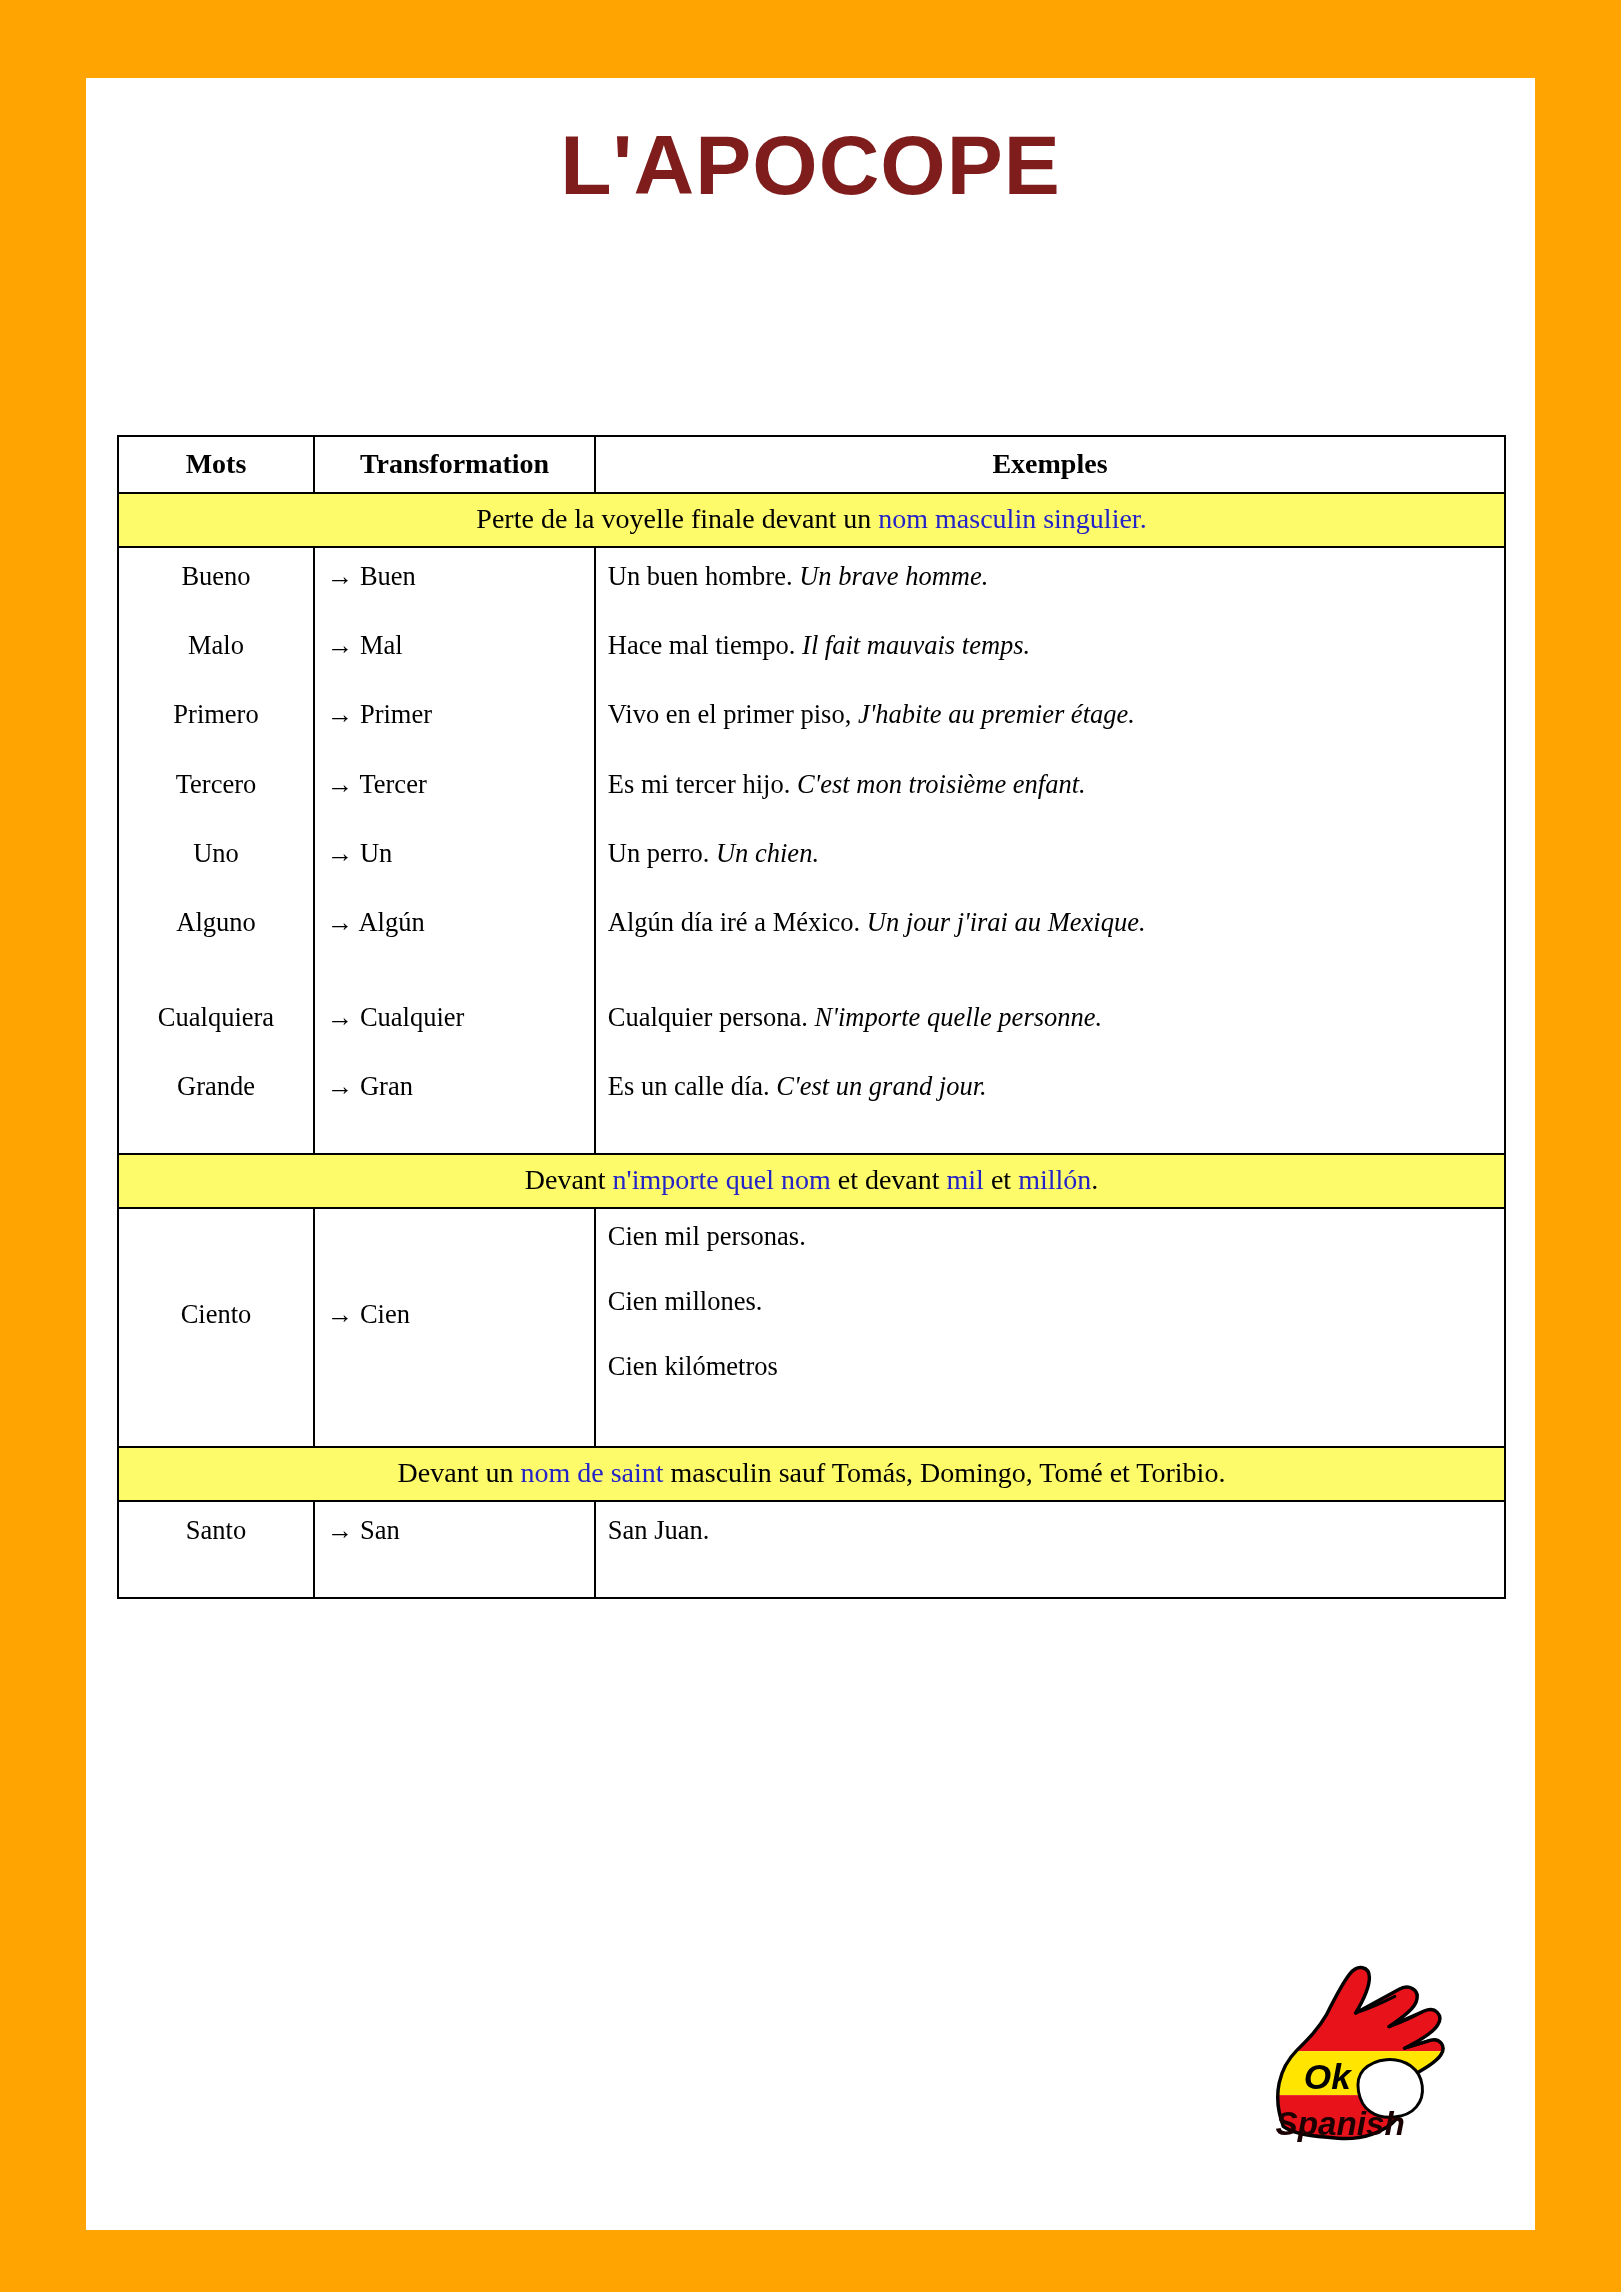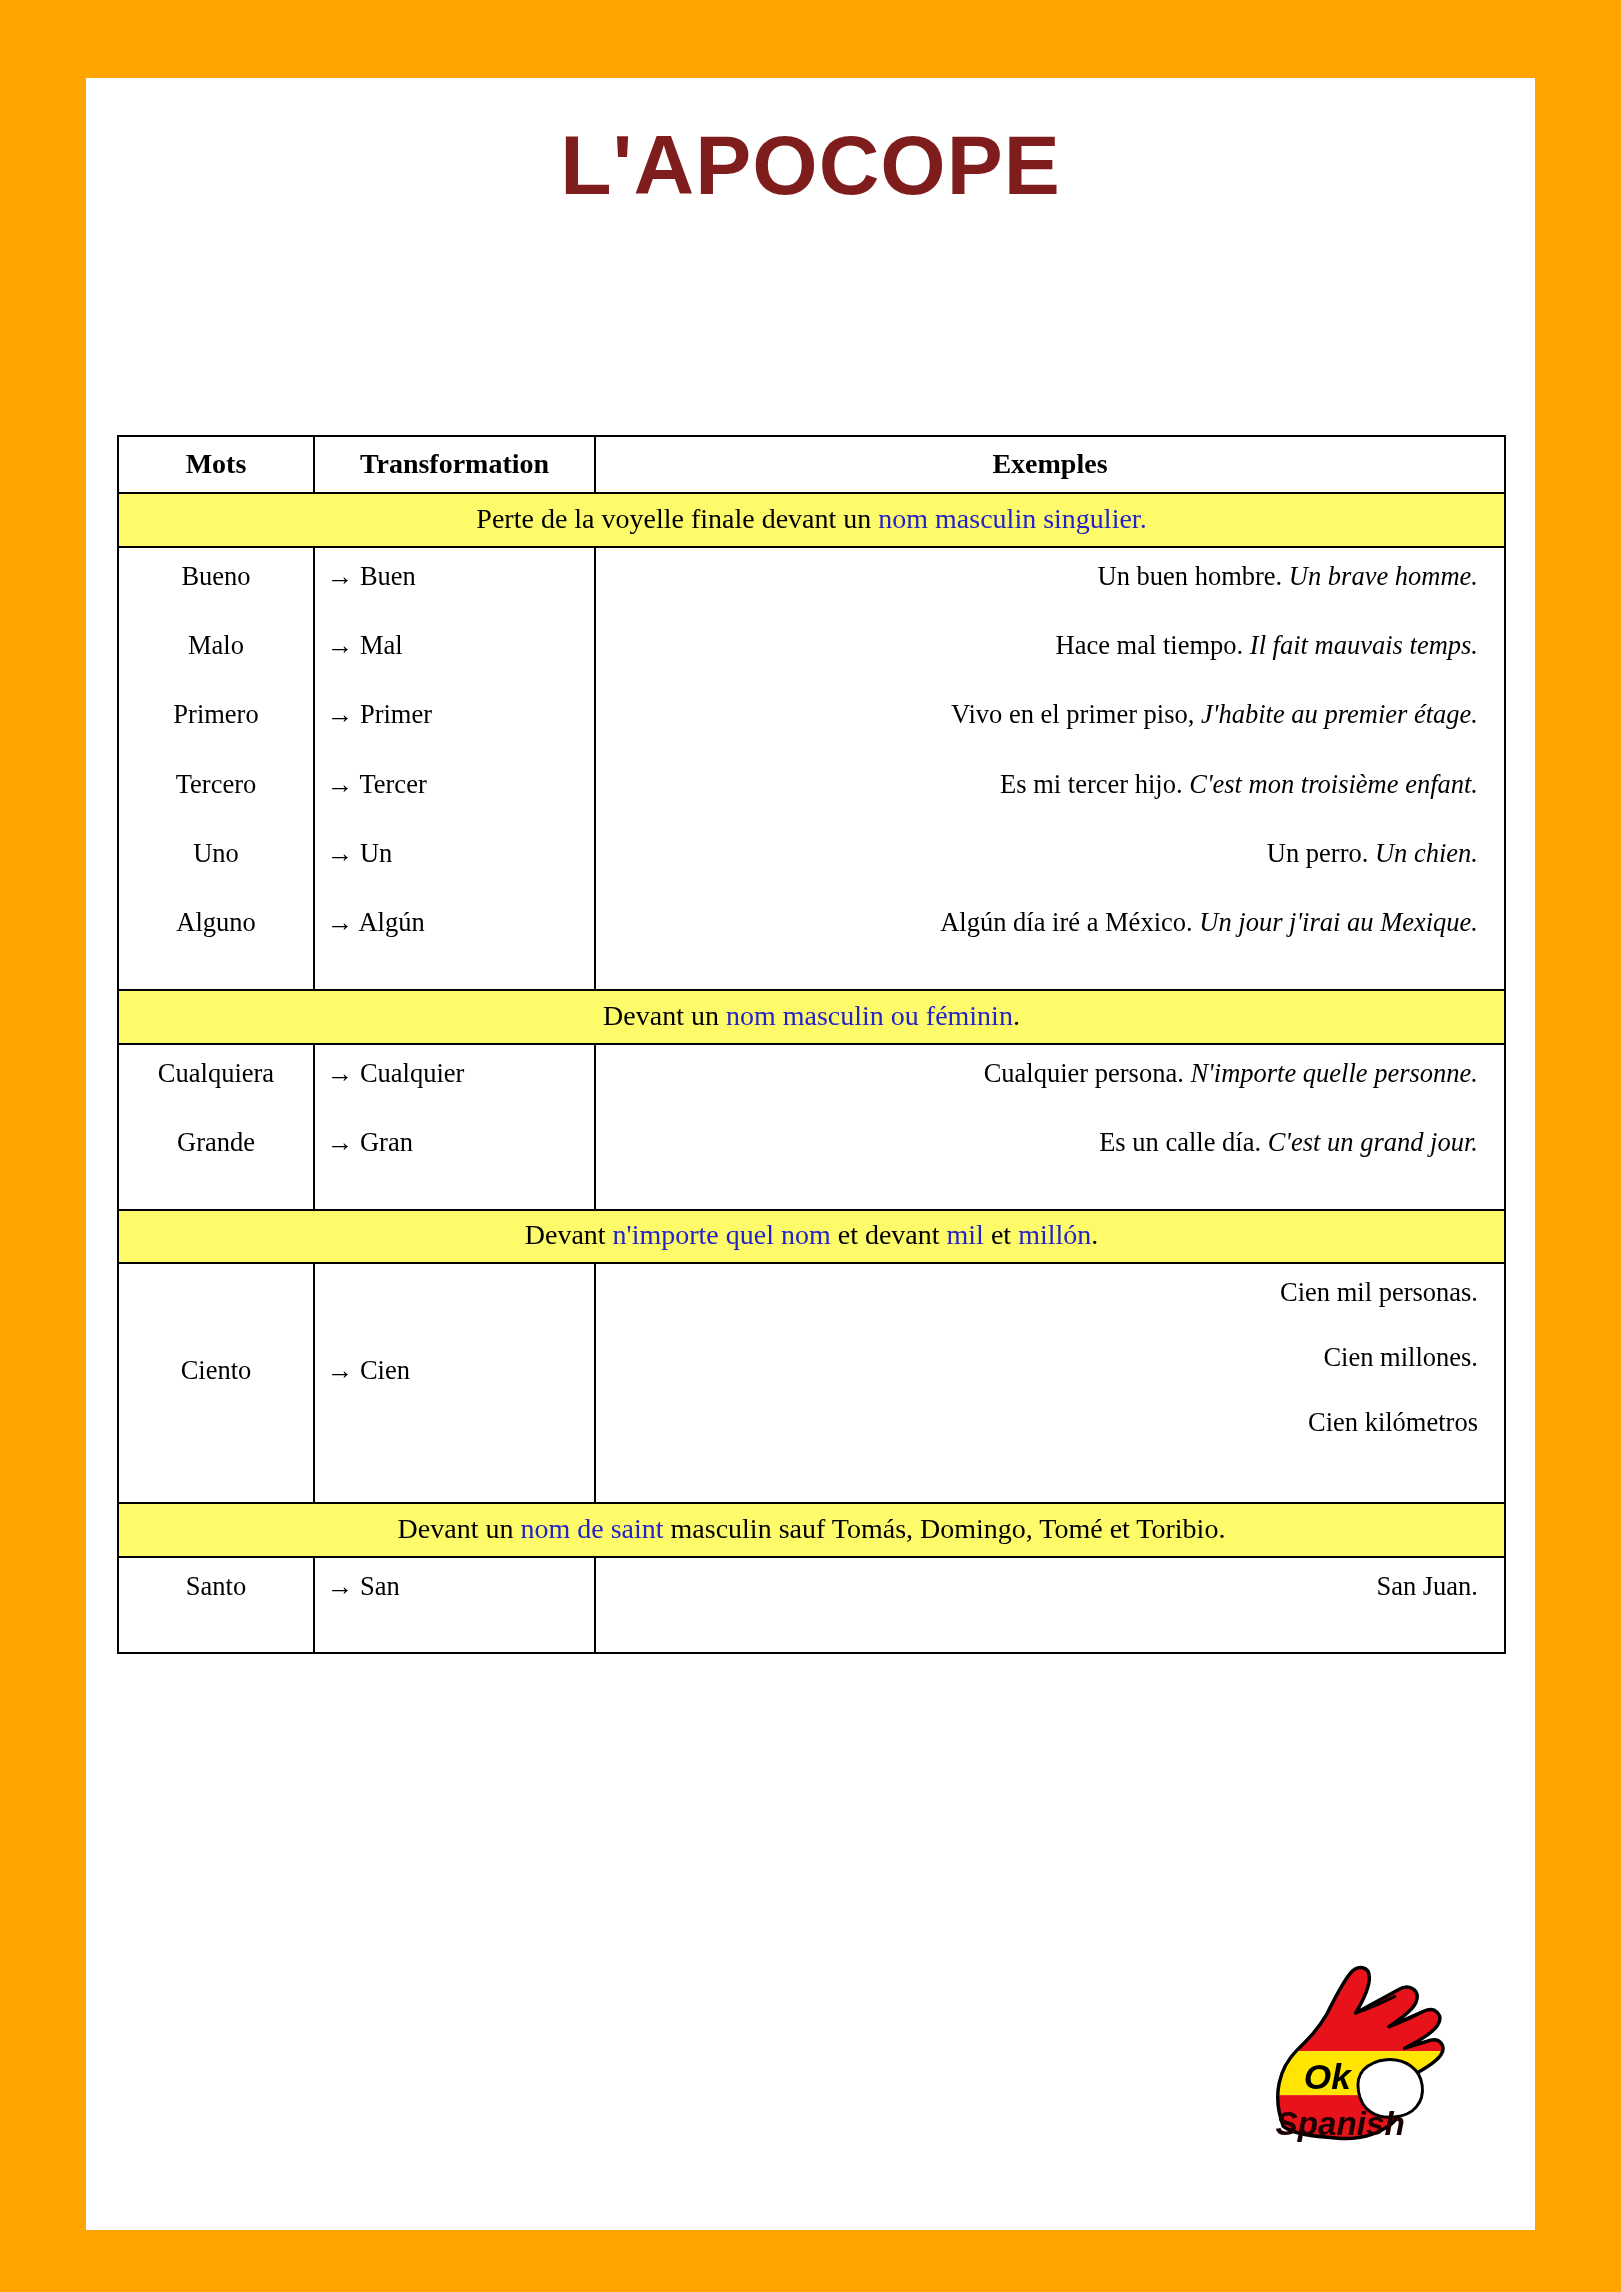--- a/index.html
+++ b/index.html
@@ -103,21 +103,21 @@
     padding-left: 3.9px;
     padding-right: 3.9px;
     margin-top: 25px;
   }
   tr.data-row > td.cell-transform {
     text-align: left;
     border-right: 2px solid #000;
     padding-left: 11.8px;
   }
   tr.data-row > td.cell-exemples {
-    text-align: right;
+    text-align: left;
     padding-left: 11.8px;
     padding-right: 26px;
   }
   .fr { font-style: italic; }
 
   
   tr.spacer-row > td {
     height: 25.5px;
     padding: 0;
     border: none;
@@ -204,23 +204,20 @@
         <td class="cell-transform">→ Algún</td>
         <td class="cell-exemples"><span>Algún día iré a México.</span>
           <span class="fr">Un jour j'irai au Mexique.</span></td>
       </tr>
       <tr class="spacer-row">
         <td class="cell-mots"></td>
         <td class="cell-transform"></td>
         <td class="cell-exemples"></td>
       </tr>
 
-      <tr class="banner-row">
-        <td colspan="3"><span>Devant un </span><span class="hl">nom masculin ou féminin</span><span>.</span></td>
-      </tr>
 
       <tr class="data-row">
         <td class="cell-mots">Cualquiera</td>
         <td class="cell-transform">→ Cualquier</td>
         <td class="cell-exemples"><span>Cualquier persona.</span>
           <span class="fr">N'importe quelle personne.</span></td>
       </tr>
       <tr class="data-row">
         <td class="cell-mots">Grande</td>
         <td class="cell-transform">→ Gran</td>

